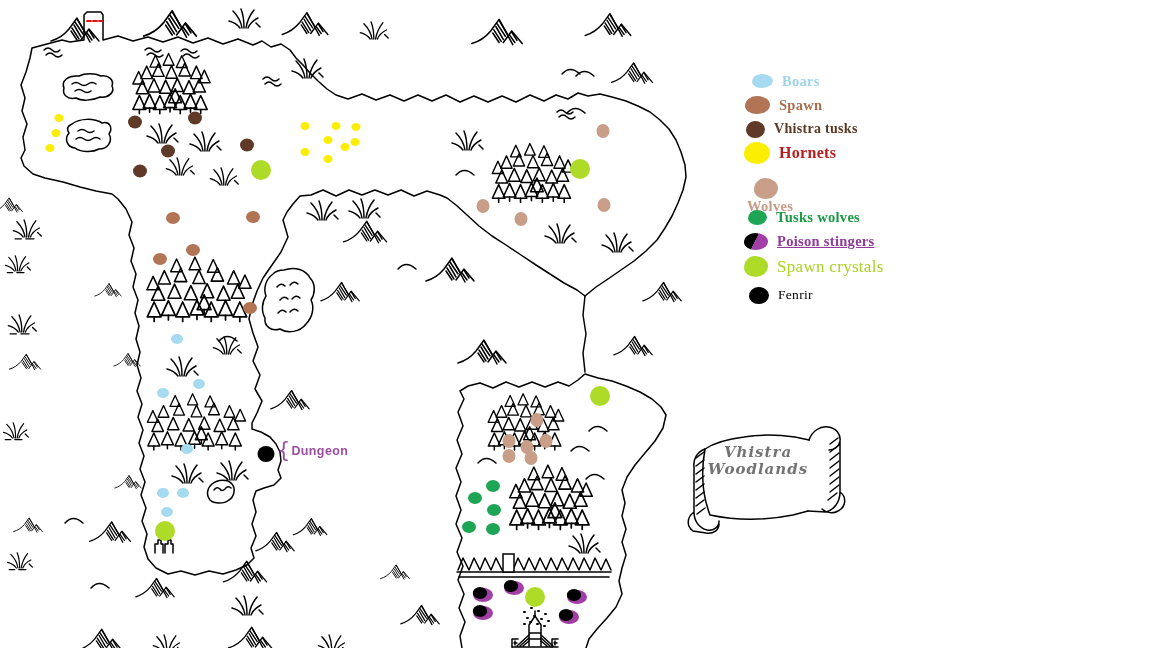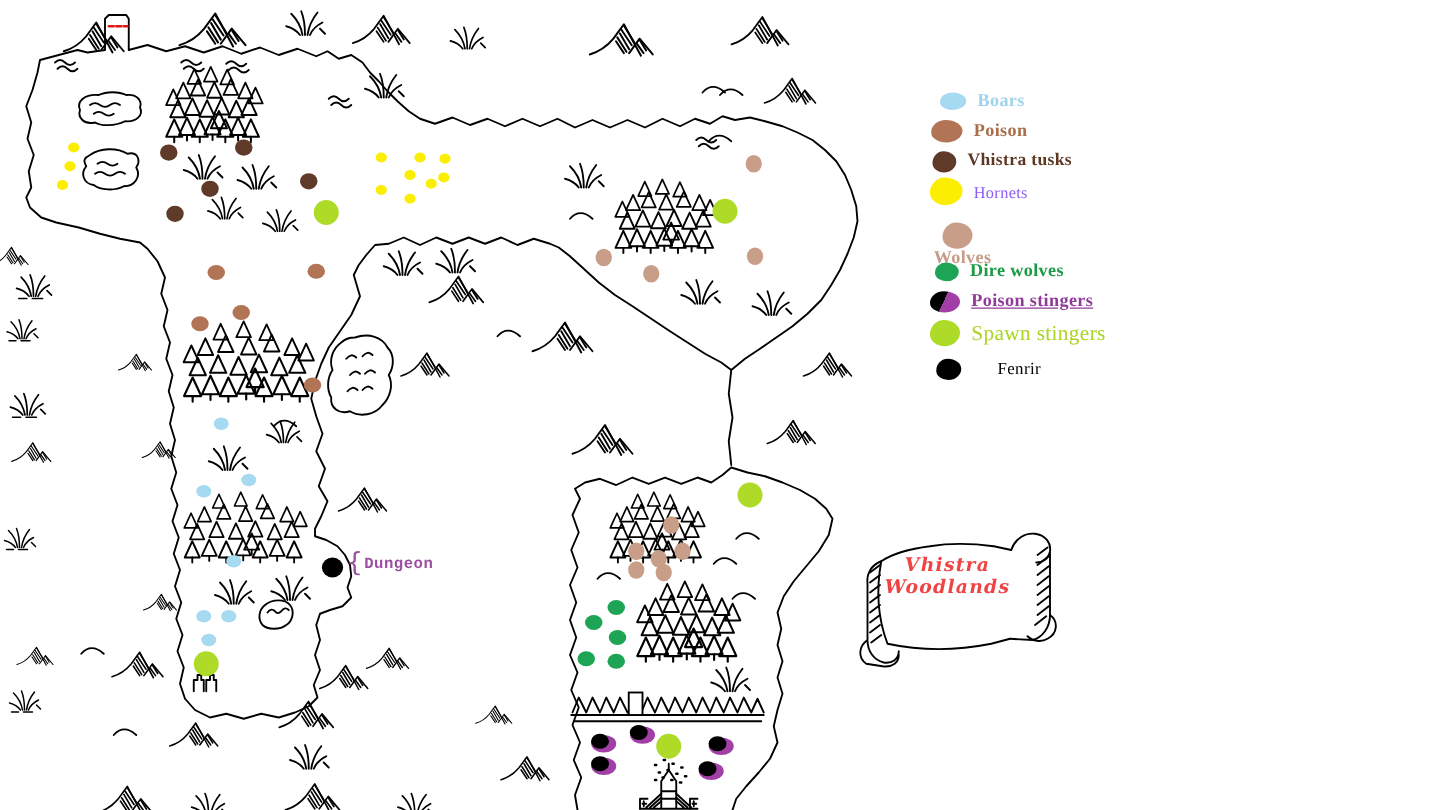--- a/index.html
+++ b/index.html
@@ -5,23 +5,23 @@
   html,body{margin:0;padding:0;background:#fff;}
   #stage{position:relative;width:1048px;height:648px;background:#fff;overflow:hidden;
          font-family:"Liberation Serif",serif;}
   #map-svg{position:absolute;left:0;top:0;}
   #map-svg path, #map-svg use{stroke:#000;stroke-width:1.5;fill:none;stroke-linecap:round;stroke-linejoin:round;}
   .legend-row{position:absolute;display:flex;align-items:center;}
   .legend-blob{display:inline-block;border-radius:46% 54% 52% 48% / 55% 48% 52% 45%;margin-right:9px;flex:none;}
   .legend-label{font-family:"Liberation Serif",serif;letter-spacing:.3px;white-space:nowrap;line-height:1;}
   #dungeon-label{position:absolute;left:277px;top:440px;display:flex;align-items:center;}
   #dungeon-brace{font-family:"DejaVu Sans",sans-serif;font-size:21px;font-weight:400;line-height:1;}
-  #dungeon-text{font-family:Liberation Mono, monospace;font-size:12.5px;font-weight:700;margin-left:1px;letter-spacing:.4px;}
+  #dungeon-text{font-family:Liberation Sans, sans-serif;font-size:12.5px;font-weight:700;margin-left:1px;letter-spacing:.4px;}
   #scroll-text{position:absolute;left:698px;top:444px;width:120px;text-align:center;
-    font-family:"DejaVu Serif",serif;font-style:italic;font-weight:700;font-size:15px;line-height:17px;color:#ef4444;letter-spacing:1px;}
+    font-family:"DejaVu Serif",serif;font-style:italic;font-weight:700;font-size:15px;line-height:17px;color:#737373;letter-spacing:1px;}
   #watermark{position:absolute;right:4px;top:604px;font-family:"Liberation Mono",monospace;
     font-size:27px;color:#000;white-space:pre;}
 </style>
 </head>
 <body>
 
 <div id="stage">
 
 <svg id="map-svg" width="1152" height="648" viewBox="0 0 1152 648">
   <defs>
@@ -362,47 +362,47 @@
       <ellipse cx="266" cy="454" rx="8.5" ry="8" fill="#000000" stroke="none"></ellipse>
     </svg>
 
 <div id="legend">
       <div class="legend-row" style="left: 752px; top: 74px;">
         <span class="legend-blob" style="width: 21px; height: 14px; background: rgb(166, 218, 240);"></span>
         <span class="legend-label" style="color: rgb(159, 212, 236); font-size: 14.5px; font-weight: 700;">Boars</span>
       </div>
       <div class="legend-row" style="left: 745px; top: 96px;">
         <span class="legend-blob" style="width: 25px; height: 18px; background: rgb(177, 116, 84);"></span>
-        <span class="legend-label" style="color: rgb(169, 111, 76); font-size: 14.5px; font-weight: 700;">Poison</span>
+        <span class="legend-label" style="color: rgb(169, 111, 76); font-size: 14.5px; font-weight: 700;">Spawn</span>
       </div>
       <div class="legend-row" style="left: 746px; top: 120.5px;">
         <span class="legend-blob" style="width: 19px; height: 17px; background: rgb(96, 58, 40);"></span>
         <span class="legend-label" style="color: rgb(92, 55, 34); font-size: 14px; font-weight: 700;">Vhistra tusks</span>
       </div>
       <div class="legend-row" style="left: 744px; top: 142px;">
         <span class="legend-blob" style="width: 26px; height: 22px; background: rgb(252, 238, 0);"></span>
-        <span class="legend-label" style="color: #8b5cf6; font-size: 13px; font-weight: 400;">Hornets</span>
+        <span class="legend-label" style="color: #b91c1c; font-size: 16px; font-weight: 700;">Hornets</span>
       </div>
       <div class="legend-row" style="left: 747px; top: 177.5px; flex-direction: column;">
         <span class="legend-blob" style="width: 24px; height: 21px; background: rgb(200, 158, 136);"></span>
         <span class="legend-label" style="color: rgb(198, 156, 134); font-size: 14.5px; font-weight: 700;">Wolves</span>
       </div>
       <div class="legend-row" style="left: 748px; top: 209.5px;">
         <span class="legend-blob" style="width: 19px; height: 15px; background: rgb(30, 164, 85);"></span>
-        <span class="legend-label" style="color: rgb(26, 154, 67); font-size: 14.5px; font-weight: 700;">Dire wolves</span>
+        <span class="legend-label" style="color: rgb(26, 154, 67); font-size: 14.5px; font-weight: 700;">Tusks wolves</span>
       </div>
       <div class="legend-row" style="left: 744px; top: 232.5px;">
         <span class="legend-blob" style="width: 24px; height: 17px; background: linear-gradient(115deg, rgb(0, 0, 0) 46%, rgb(161, 63, 166) 46%);"></span>
         <span class="legend-label" style="color: rgb(143, 59, 151); font-size: 14.5px; font-weight: 700; text-decoration: underline;">Poison stingers</span>
       </div>
       <div class="legend-row" style="left: 744px; top: 255.5px;">
         <span class="legend-blob" style="width: 24px; height: 21px; background: rgb(174, 219, 40);"></span>
-        <span class="legend-label" style="color: rgb(168, 213, 34); font-size: 17px; font-weight: 400;">Spawn stingers</span>
-      </div>
-      <div class="legend-row" style="left: 749px; top: 286.5px; gap: 20px;">
+        <span class="legend-label" style="color: rgb(168, 213, 34); font-size: 17px; font-weight: 400;">Spawn crystals</span>
+      </div>
+      <div class="legend-row" style="left: 749px; top: 286.5px;">
         <span class="legend-blob" style="width: 20px; height: 17px; background: rgb(0, 0, 0);"></span>
         <span class="legend-label" style="color: rgb(0, 0, 0); font-size: 13.5px; font-weight: 400;">Fenrir</span>
       </div>
     </div>
 
 <div id="dungeon-label">
   <span id="dungeon-brace" style="color: rgb(156, 79, 160);">{</span>
   <span id="dungeon-text" style="color: rgb(156, 79, 160);">Dungeon</span>
 </div>
 

